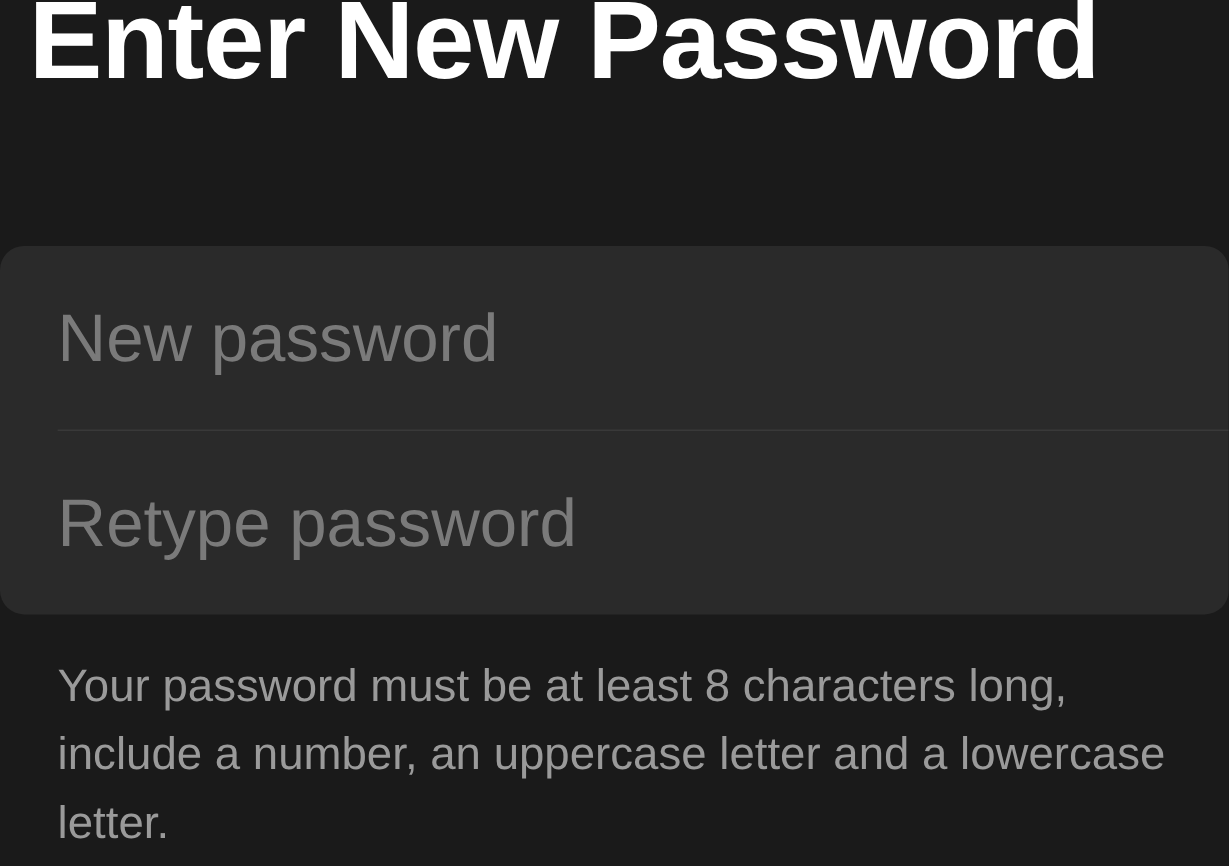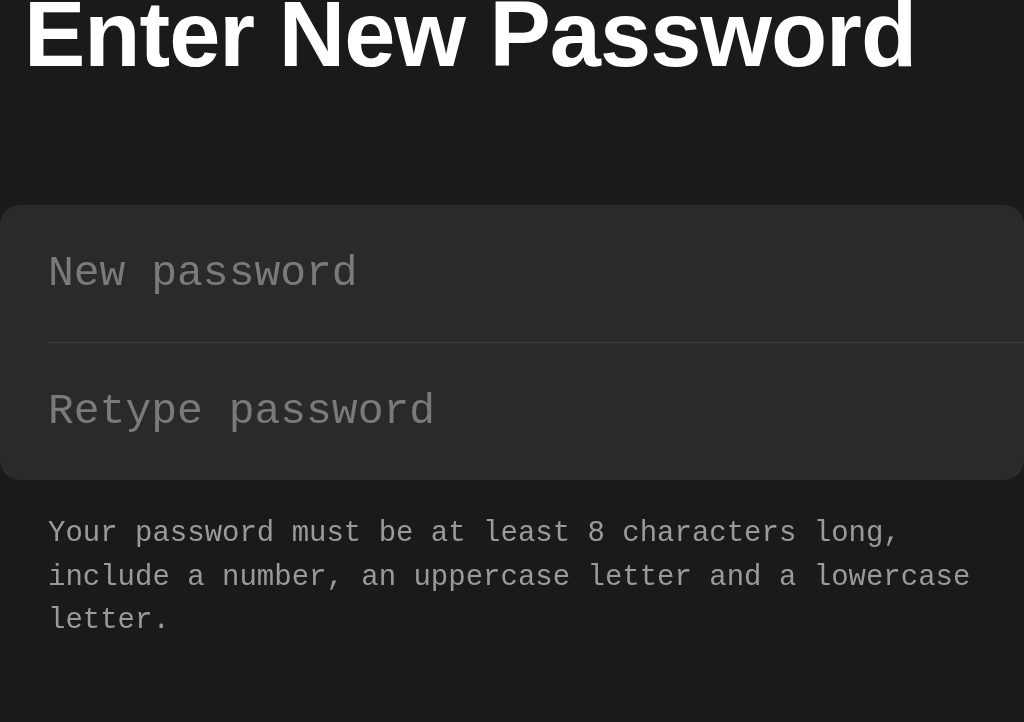--- a/index.html
+++ b/index.html
@@ -28,40 +28,39 @@
       background-color: #2a2a2a;
       border-radius: 20px;
       overflow: hidden;
     }
     .input-field {
       width: 100%;
       background: transparent;
       border: none;
       outline: none;
       color: #ffffff;
-      font-size: 43px;
+      font-size: 56px;
       font-weight: 400;
       padding: 44px 48px;
-      font-family: Liberation Mono, monospace;
+      font-family: Liberation Sans, sans-serif;
     }
     .input-field::placeholder {
       color: #7a7a7a;
     }
     .divider {
       height: 1px;
       background-color: #3e3e3e;
       margin-left: 48px;
     }
     .helper-text {
       color: #9a9a9a;
-      font-size: 29px;
+      font-size: 38px;
       font-weight: 400;
       line-height: 1.5;
       padding: 32px 48px 0 48px;
-      font-family: Liberation Mono, monospace;
     }
   </style>
 </head>
 <body>
 
 <h1 class="page-title">Enter New Password</h1>
 
 <div class="input-group">
   <input type="password" class="input-field" placeholder="New password" style="">
   <div class="divider"></div>

